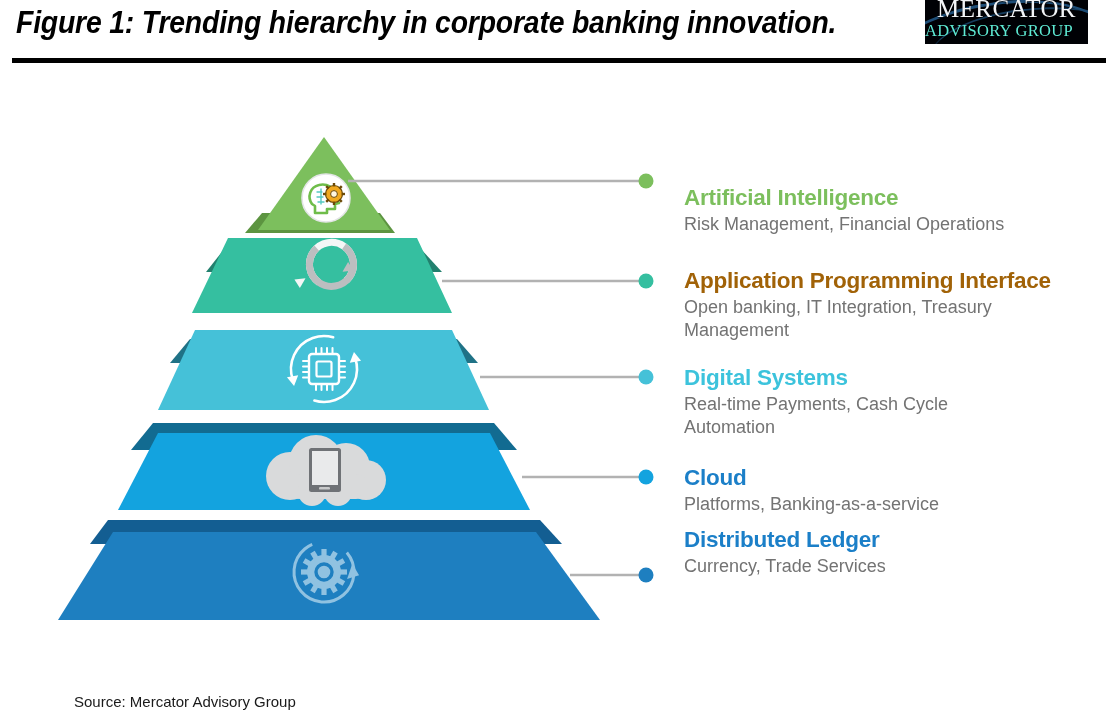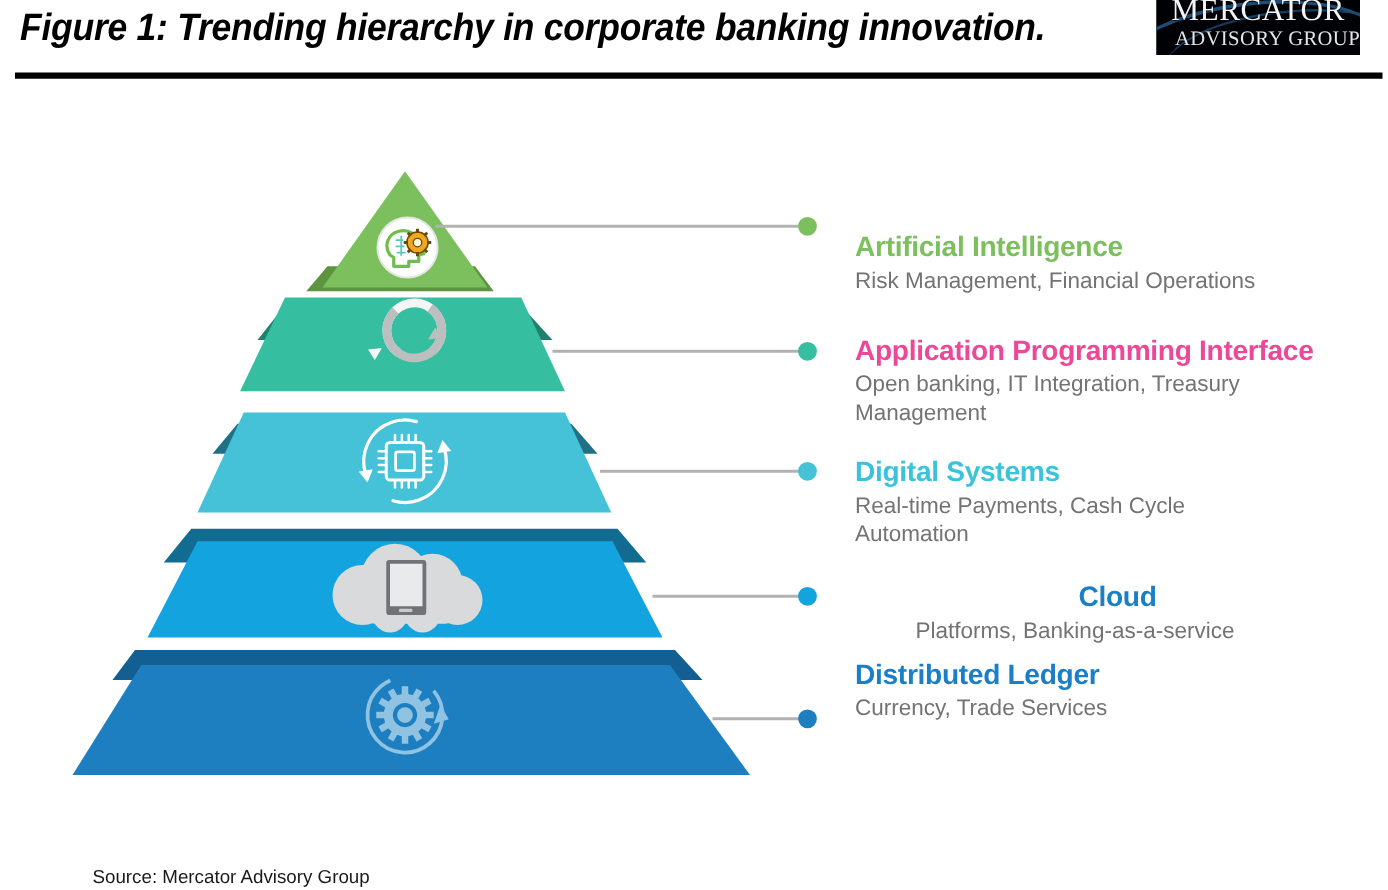--- a/index.html
+++ b/index.html
@@ -89,25 +89,25 @@
     font-size: 25px;
     letter-spacing: 0.4px;
     color: #f2f4f7;
     text-shadow: 0 1px 1px rgba(0,0,0,.9);
     white-space: nowrap;
   }
   #brand-logo .line2 {
     position: absolute;
     left: 0; right: 0;
     top: 35px;
-    text-align: right;
+    text-align: left;
     font-family: "Liberation Serif", serif;
     font-size: 16.5px;
     letter-spacing: 0.3px;
-    color: #e5e5e5;
+    color: #5eead4;
     white-space: nowrap;
   }
   #title-rule {
     position: absolute;
     left: 12px;
     top: 58px;
     width: 1094px;
     height: 5px;
     background: #000000;
   }
@@ -322,30 +322,30 @@
   <circle cx="646" cy="477" r="7.5" fill="#13A3DF"></circle>
   <circle cx="646" cy="575" r="7.5" fill="#1E7FC0"></circle>
 </svg>
 
 <div class="label-block" style="top:168px;">
   <div class="label-title" style="color:#7CBF5D;margin-top:16px;">Artificial Intelligence</div>
   <div class="label-desc">Risk Management, Financial Operations</div>
 </div>
 
 <div class="label-block" style="top:267px;">
-  <div class="label-title" style="color:#ec4899;">Application Programming Interface</div>
+  <div class="label-title" style="color:#a16207;">Application Programming Interface</div>
   <div class="label-desc">Open banking, IT Integration, Treasury Management</div>
 </div>
 
 <div class="label-block" style="top:364px;">
   <div class="label-title" style="color:#3CC3DC;">Digital Systems</div>
   <div class="label-desc">Real-time Payments, Cash Cycle Automation</div>
 </div>
 
-<div class="label-block" style="top:464px;text-align:center;">
+<div class="label-block" style="top:464px;">
   <div class="label-title" style="color:#1B7FC8;">Cloud</div>
   <div class="label-desc">Platforms, Banking-as-a-service</div>
 </div>
 
 <div class="label-block" style="top:526px;">
   <div class="label-title" style="color:#1B7FC8;">Distributed Ledger</div>
   <div class="label-desc">Currency, Trade Services</div>
 </div>
 
 <div id="source-note">Source: Mercator Advisory Group</div>

